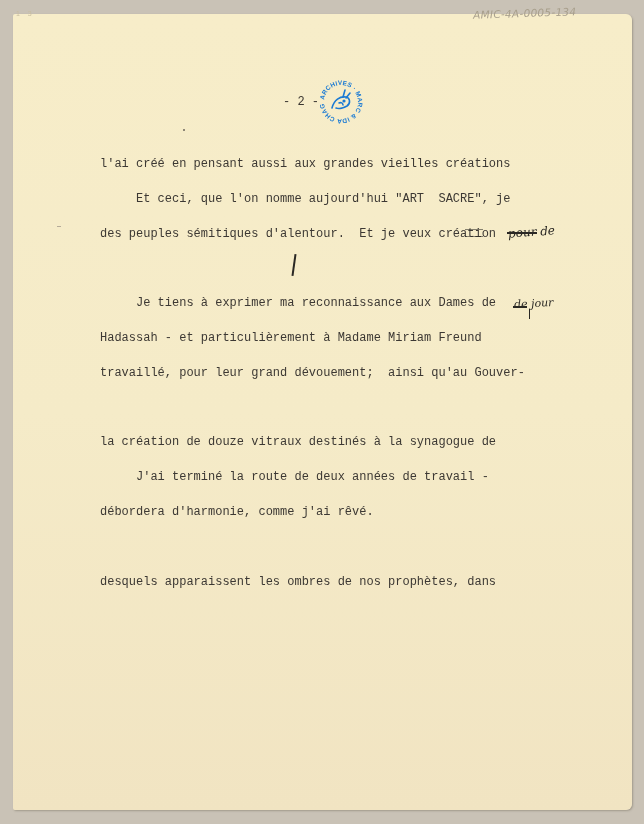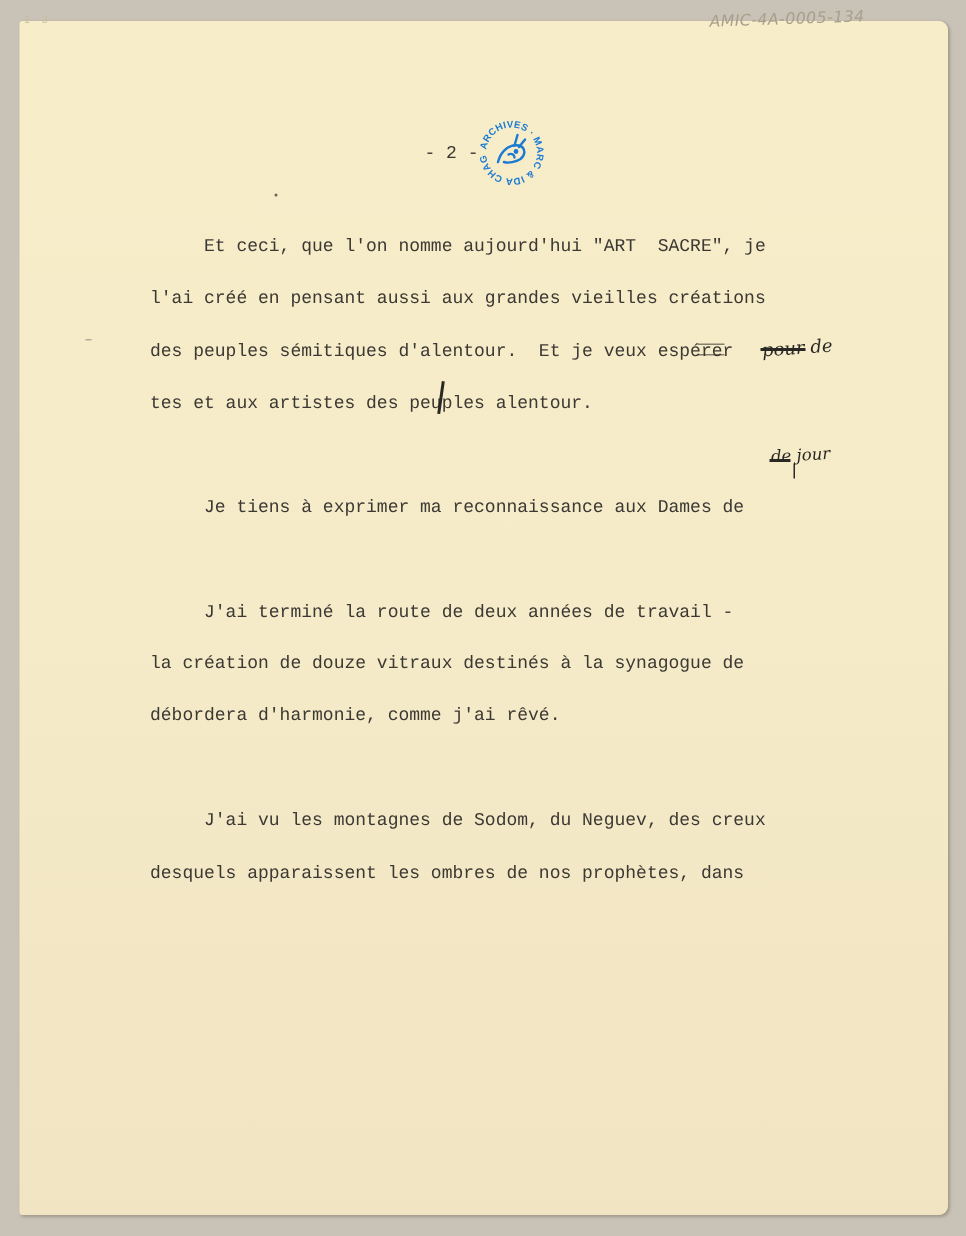--- a/index.html
+++ b/index.html
@@ -180,35 +180,35 @@
     <path d="M22,25 C24,24 26,25 26,27"></path>
     <circle cx="27" cy="23" r="0.8" fill="#1a7ad4"></circle>
   </g>
 </svg>
 
 <div class="stray-dot"></div>
 <div class="stray-tick"></div>
 
 <div class="body-text">
   <div class="para">
+    <span class="line">l'ai créé en pensant aussi aux grandes vieilles créations</span>
     <span class="line">     Et ceci, que l'on nomme aujourd'hui "ART  SACRE", je</span>
-    <span class="line">l'ai créé en pensant aussi aux grandes vieilles créations</span>
-    <span class="line">des peuples sémitiques d'alentour.  Et je veux espérer</span>
-    <span class="line">tes et aux artistes des peuples alentour.</span>
+    <span class="line">des peuples sémitiques d'alentour.  Et je veux création</span>
   </div>
   <div class="para">
     <span class="line">     Je tiens à exprimer ma reconnaissance aux Dames de</span>
-  </div>
-  <div class="para">
+    <span class="line">Hadassah - et particulièrement à Madame Miriam Freund</span>
+    <span class="line">travaillé, pour leur grand dévouement;  ainsi qu'au Gouver-</span>
+  </div>
+  <div class="para">
+    <span class="line">la création de douze vitraux destinés à la synagogue de</span>
     <span class="line">     J'ai terminé la route de deux années de travail -</span>
-    <span class="line">la création de douze vitraux destinés à la synagogue de</span>
     <span class="line">débordera d'harmonie, comme j'ai rêvé.</span>
   </div>
   <div class="para">
-    <span class="line">     J'ai vu les montagnes de Sodom, du Neguev, des creux</span>
     <span class="line">desquels apparaissent les ombres de nos prophètes, dans</span>
     
     
     
     
   </div>
 
 </div>
 
 <div class="hand-fred"></div>

